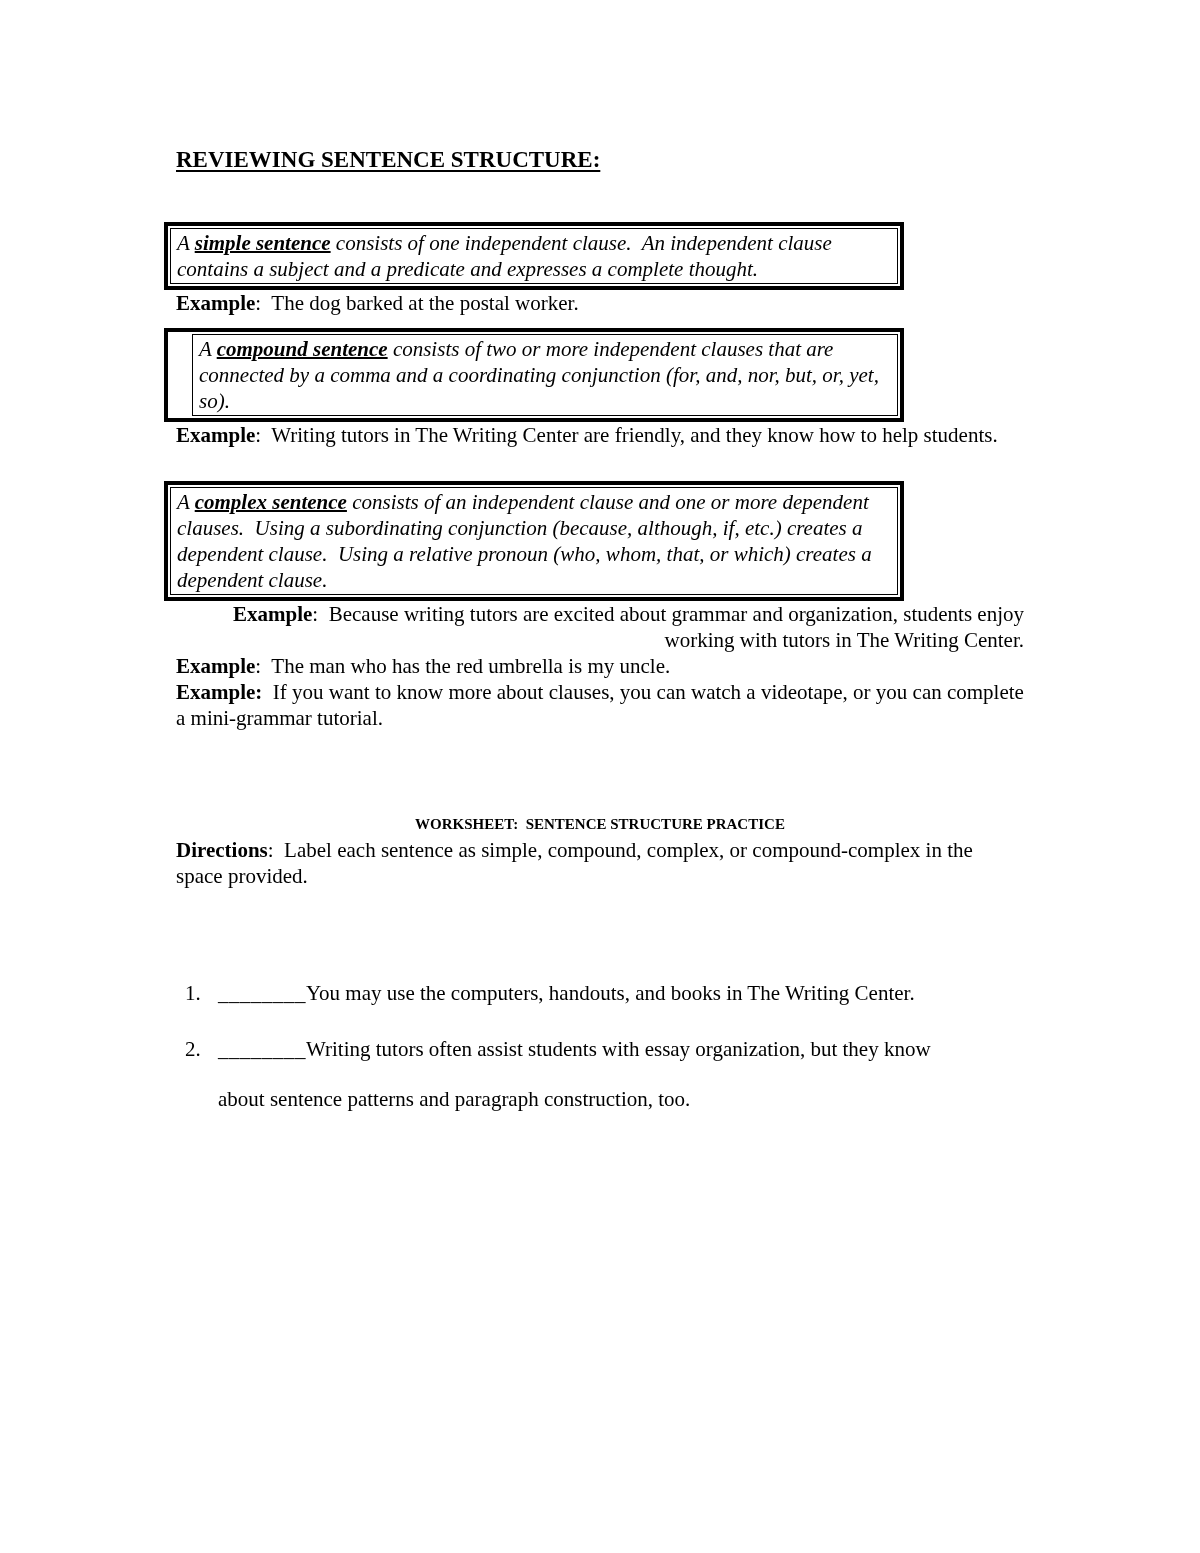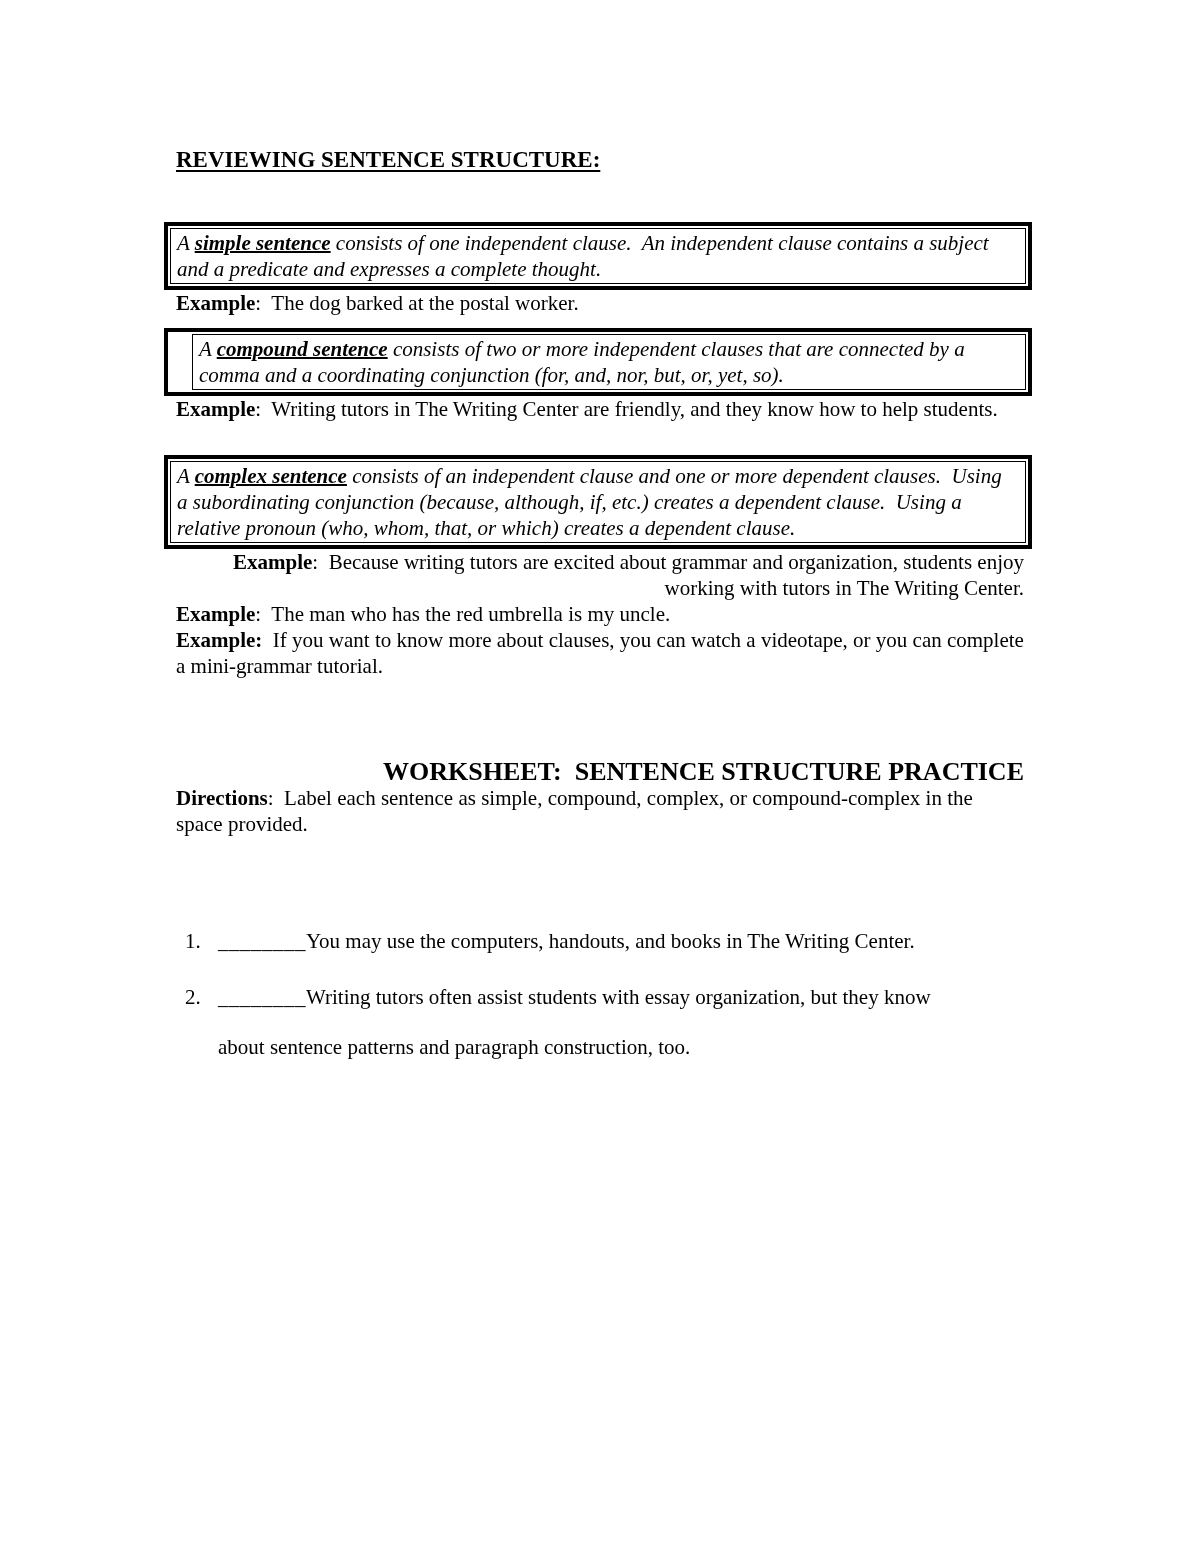--- a/index.html
+++ b/index.html
@@ -26,21 +26,21 @@
     font-size: 23px;
     line-height: 26px;
     font-weight: bold;
     text-decoration: underline;
     text-decoration-thickness: 2px;
     text-underline-offset: 3px;
   }
   
   .defbox {
     box-sizing: border-box;
-    width: 868px;
+    width: 740px;
     margin-left: -12px;
     border: 4px solid #000000;
     padding: 2px;
     background: #ffffff;
   }
   .defbox-inner {
     border: 1px solid #000000;
     padding: 1px 8px 1px 6px;
     font-style: italic;
   }
@@ -57,24 +57,24 @@
   .ex1  { margin-top: 29px; }
   .box2 { margin-top: 12px; padding-left: 24px; }
   .ex2  { margin-top: 24px; }
   .box3 { margin-top: 33px; }
   .ex3  { margin-top: 25px; text-align: right; }
   .ex4  { margin-top: 31px; }
   .box4 { margin-top: 31px; }
   .ex5  { margin-top: 22px; }
   .ws-heading {
     margin: 80px 0 0 0;
-    font-size: 26px;
+    font-size: 15px;
     line-height: 26px;
     font-weight: bold;
-    text-align: right;
+    text-align: center;
     white-space: pre;
   }
   .directions { margin-top: 55px; }
   .qitem { display: flex; align-items: flex-start; }
   .q1 { margin-top: 91px; }
   .q2 { margin-top: 30px; }
   .qnum { flex: none; width: 33px; margin-left: 9px; }
   .qbody { flex: 1; }
   .blank { white-space: pre; letter-spacing: 0.5px; }
   .q2-line2 { margin-top: 24px; }

